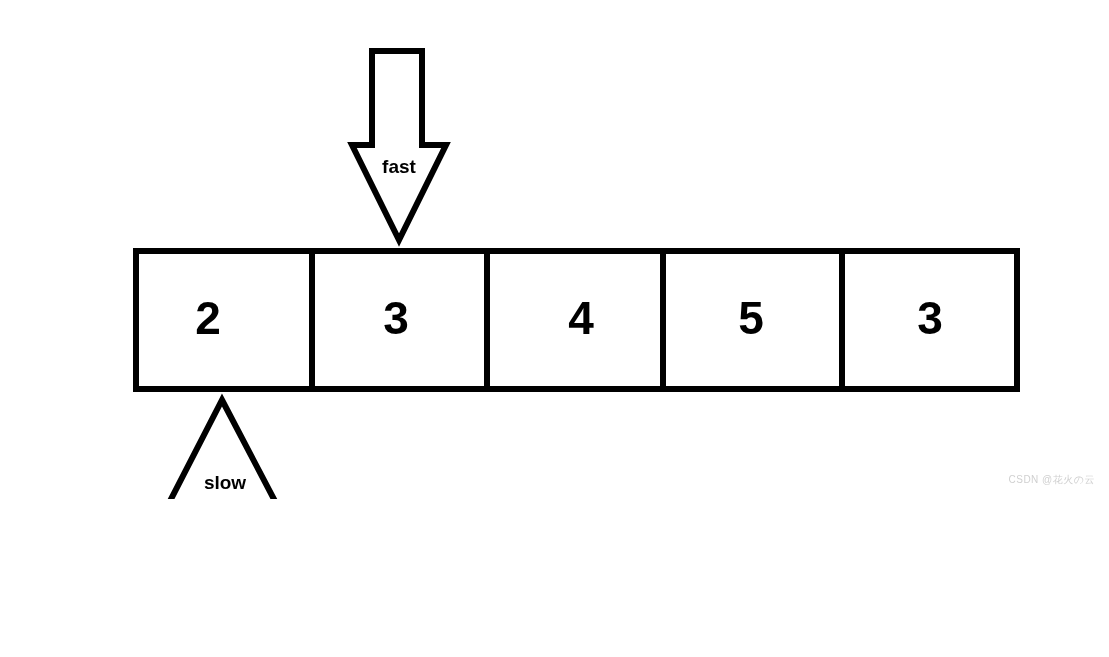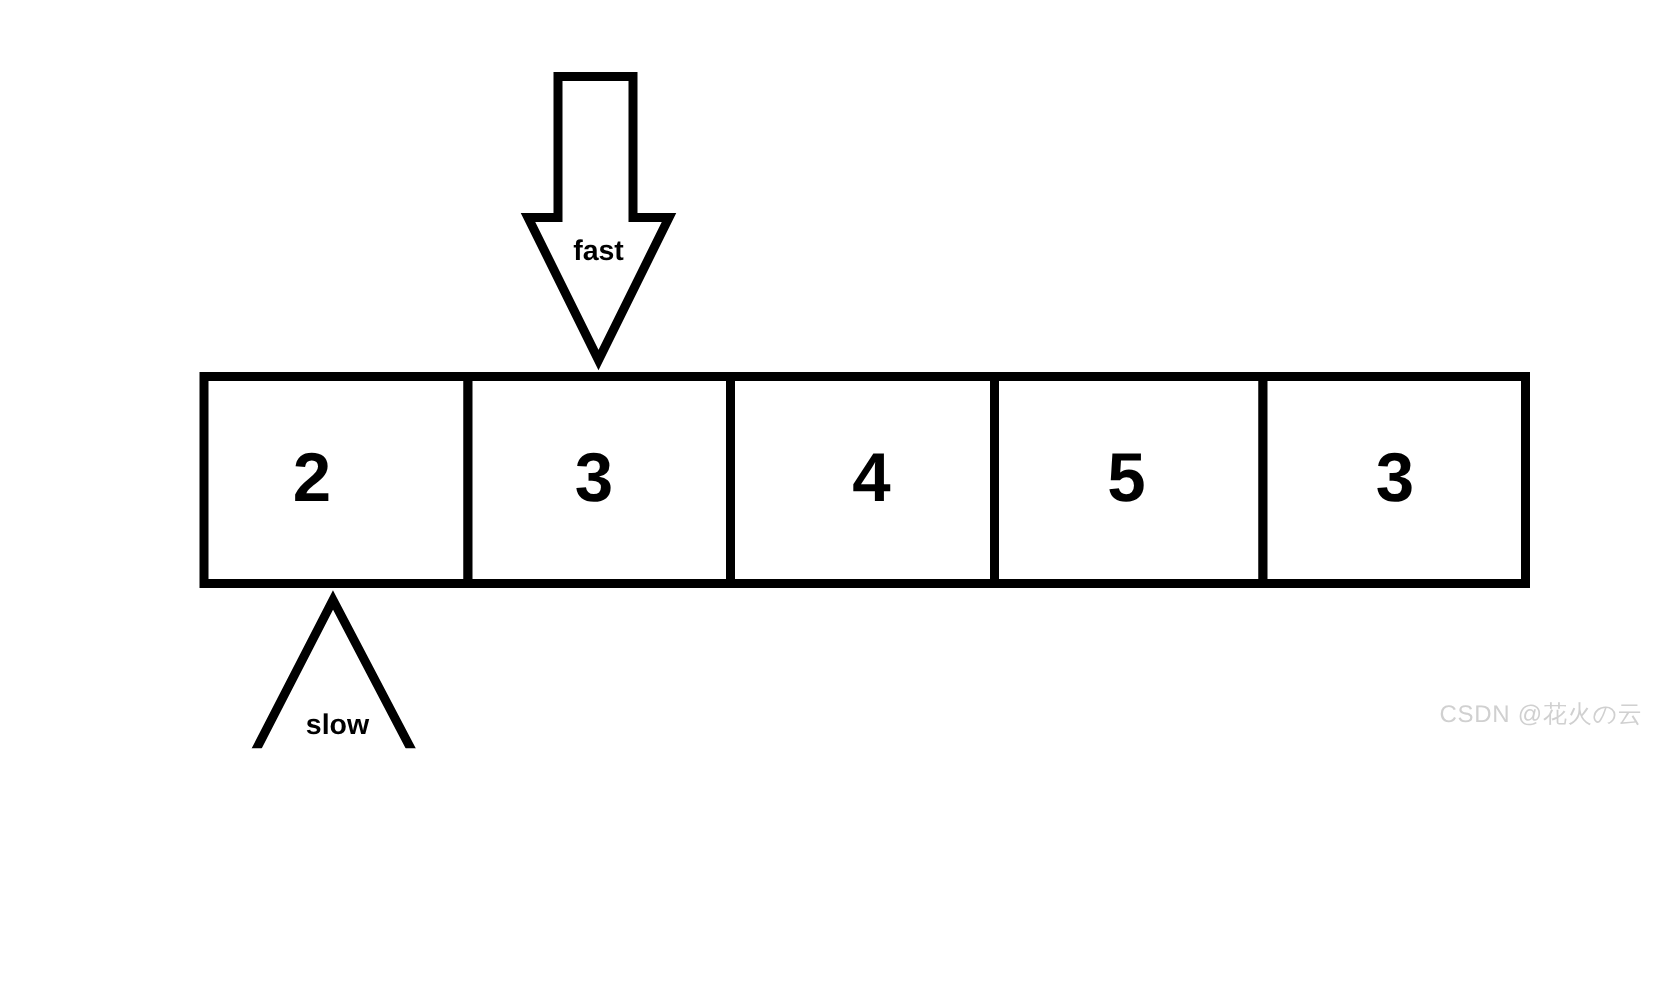--- a/index.html
+++ b/index.html
@@ -52,21 +52,21 @@
     font-weight: bold;
     fill: #000000;
     text-anchor: middle;
     dominant-baseline: middle;
   }
   .watermark {
     position: absolute;
     right: 14px;
     bottom: 12px;
     font-family: "Liberation Sans", sans-serif;
-    font-size: 16px;
+    font-size: 10px;
     color: #d0d0d0;
     white-space: nowrap;
     letter-spacing: 0.5px;
     user-select: none;
   }
 </style>
 </head>
 <body>
 
 <div id="canvas">

